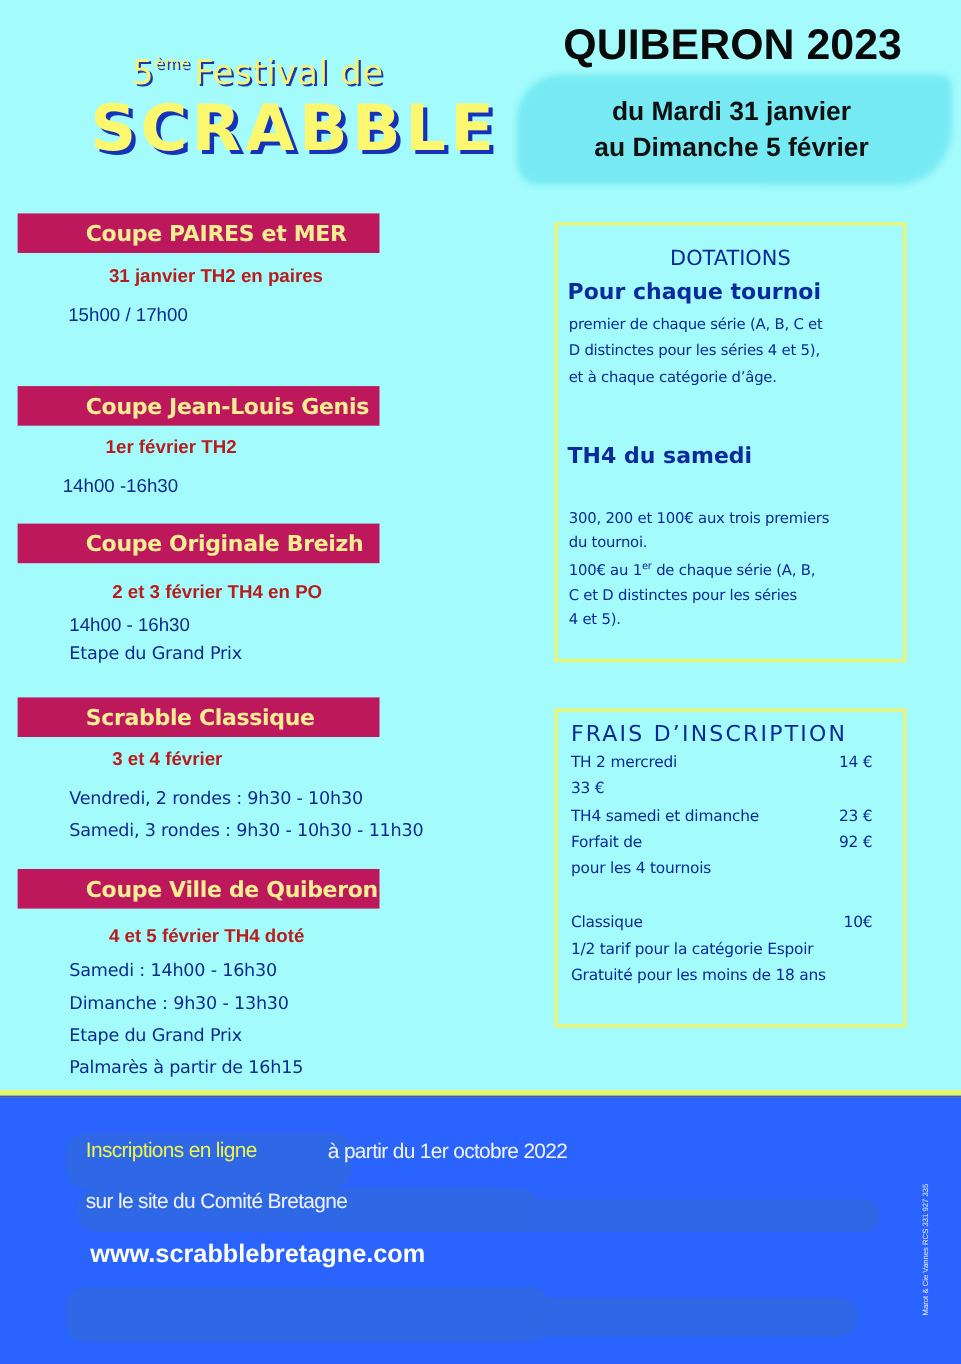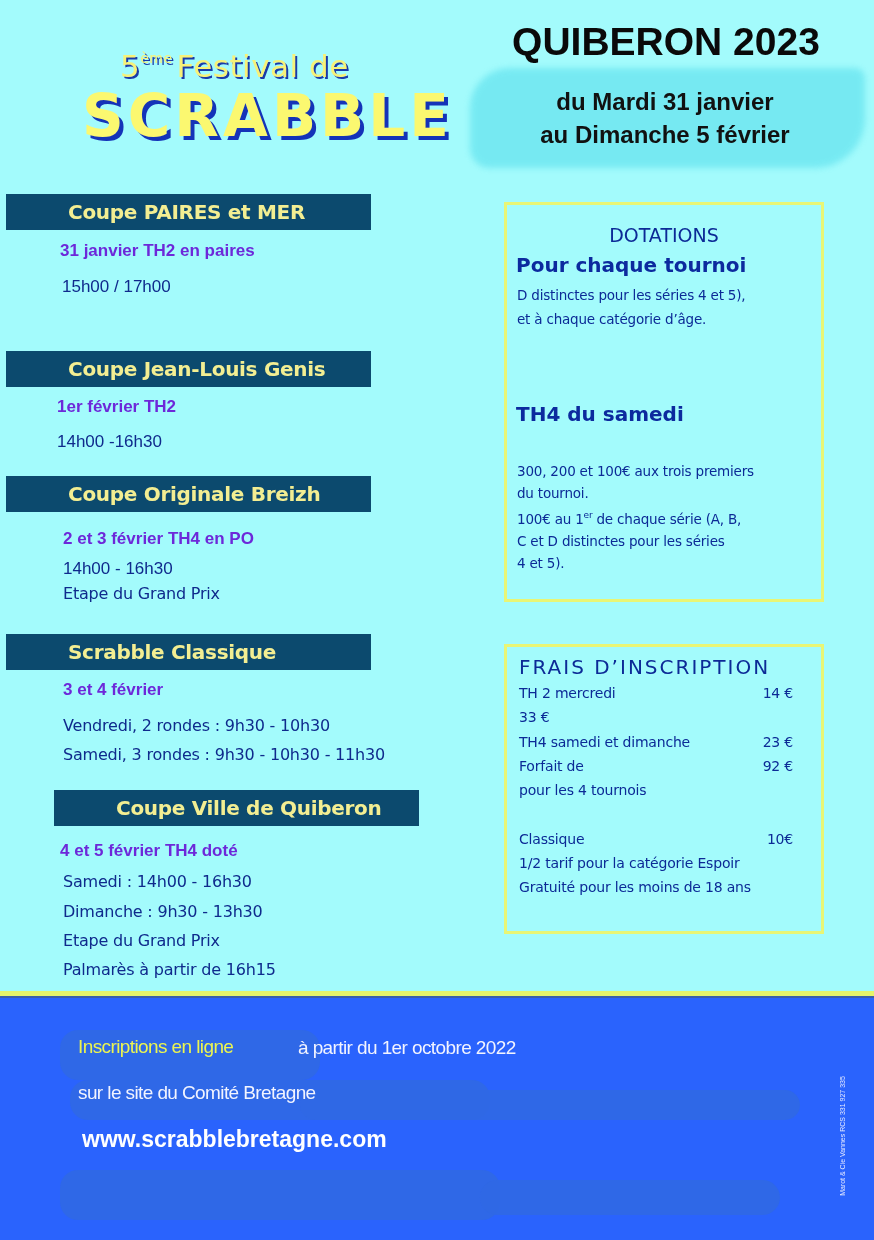--- a/index.html
+++ b/index.html
@@ -40,30 +40,30 @@
       left: 478px; top: 20px; width: 376px; text-align: center;
       font-weight: bold; font-size: 39px; color: #0a0a0a; white-space: nowrap;
     }
     .title-date {
       left: 470px; width: 390px; text-align: center;
       font-weight: bold; font-size: 24px; color: #111; white-space: nowrap;
     }
 
     
     .section-bar {
-      left: 6px; width: 365px; height: 36px;
-      background: #0c4a6e;
+      left: 16px; width: 329px; height: 36px;
+      background: #be185d;
       padding-left: 62px;
       font-weight: bold; font-size: 20px; line-height: 36px;
       color: #f3ee92; white-space: nowrap;
       font-family: "DejaVu Sans", sans-serif;
       letter-spacing: -0.3px;
     }
     .line-bold {
-      font-weight: bold; font-size: 17px; color: #6d28d9; white-space: nowrap;
+      font-weight: bold; font-size: 17px; color: #b91c1c; white-space: nowrap; margin-left: 39px;
     }
     .line-reg {
       font-size: 17px; color: #0f2a8c; white-space: nowrap;
     }
     .line-humanist {
       font-family: "DejaVu Sans", sans-serif;
       font-size: 16px; color: #0f2a8c; white-space: nowrap; letter-spacing: -0.2px;
     }
 
     
@@ -123,31 +123,32 @@
 <div class="abs section-bar" style="top:476px;">Coupe Originale Breizh</div>
 <div class="abs line-bold" style="left:63px; top:529px;">2 et 3 février  TH4 en PO</div>
 <div class="abs line-reg" style="left:63px; top:559px;">14h00 - 16h30</div>
 <div class="abs line-humanist" style="left:63px; top:584px;">Etape du Grand Prix</div>
 
 <div class="abs section-bar" style="top:634px;">Scrabble Classique</div>
 <div class="abs line-bold" style="left:63px; top:680px;">3 et 4 février</div>
 <div class="abs line-humanist" style="left:63px; top:716px;">Vendredi, 2 rondes : 9h30 - 10h30</div>
 <div class="abs line-humanist" style="left:63px; top:745px;">Samedi, 3 rondes :  9h30 - 10h30 - 11h30</div>
 
-<div class="abs section-bar" style="top:790px;margin-left:48px;">Coupe Ville de Quiberon</div>
+<div class="abs section-bar" style="top:790px;">Coupe Ville de Quiberon</div>
 <div class="abs line-bold" style="left:60px; top:841px;">4 et 5 février TH4 doté</div>
 <div class="abs line-humanist" style="left:63px; top:872px;">Samedi : 14h00 - 16h30</div>
 <div class="abs line-humanist" style="left:63px; top:902px;">Dimanche : 9h30 - 13h30</div>
 <div class="abs line-humanist" style="left:63px; top:931px;">Etape du Grand Prix</div>
 <div class="abs line-humanist" style="left:63px; top:960px;">Palmarès à partir de 16h15</div>
 
 <div class="abs box" style="left:504px; top:202px; width:320px; height:400px;"></div>
 <div class="abs box-text dot-title" style="left:504px; top:224px; width:320px;">DOTATIONS</div>
 <div class="abs box-text dot-h" style="left:516px; top:253px;">Pour chaque tournoi</div>
 <div class="abs box-text dot-p" style="left:517px; top:283px; width:300px;">
+  <div>premier de chaque série (A, B, C et</div>
   <div>D distinctes pour les séries 4 et 5),</div>
   <div>et à chaque catégorie d’âge.</div>
 </div>
 <div class="abs box-text dot-h" style="left:516px; top:401px; line-height:27px;">
   <div>TH4 du samedi</div>
 </div>
 <div class="abs box-text dot-p" style="left:517px; top:460px; width:300px; line-height:22px;">
   <div>300, 200 et 100€ aux trois premiers</div>
   <div>du tournoi.</div>
   <div><span>100€ au 1</span><sup>er</sup><span> de chaque série (A, B,</span></div>

